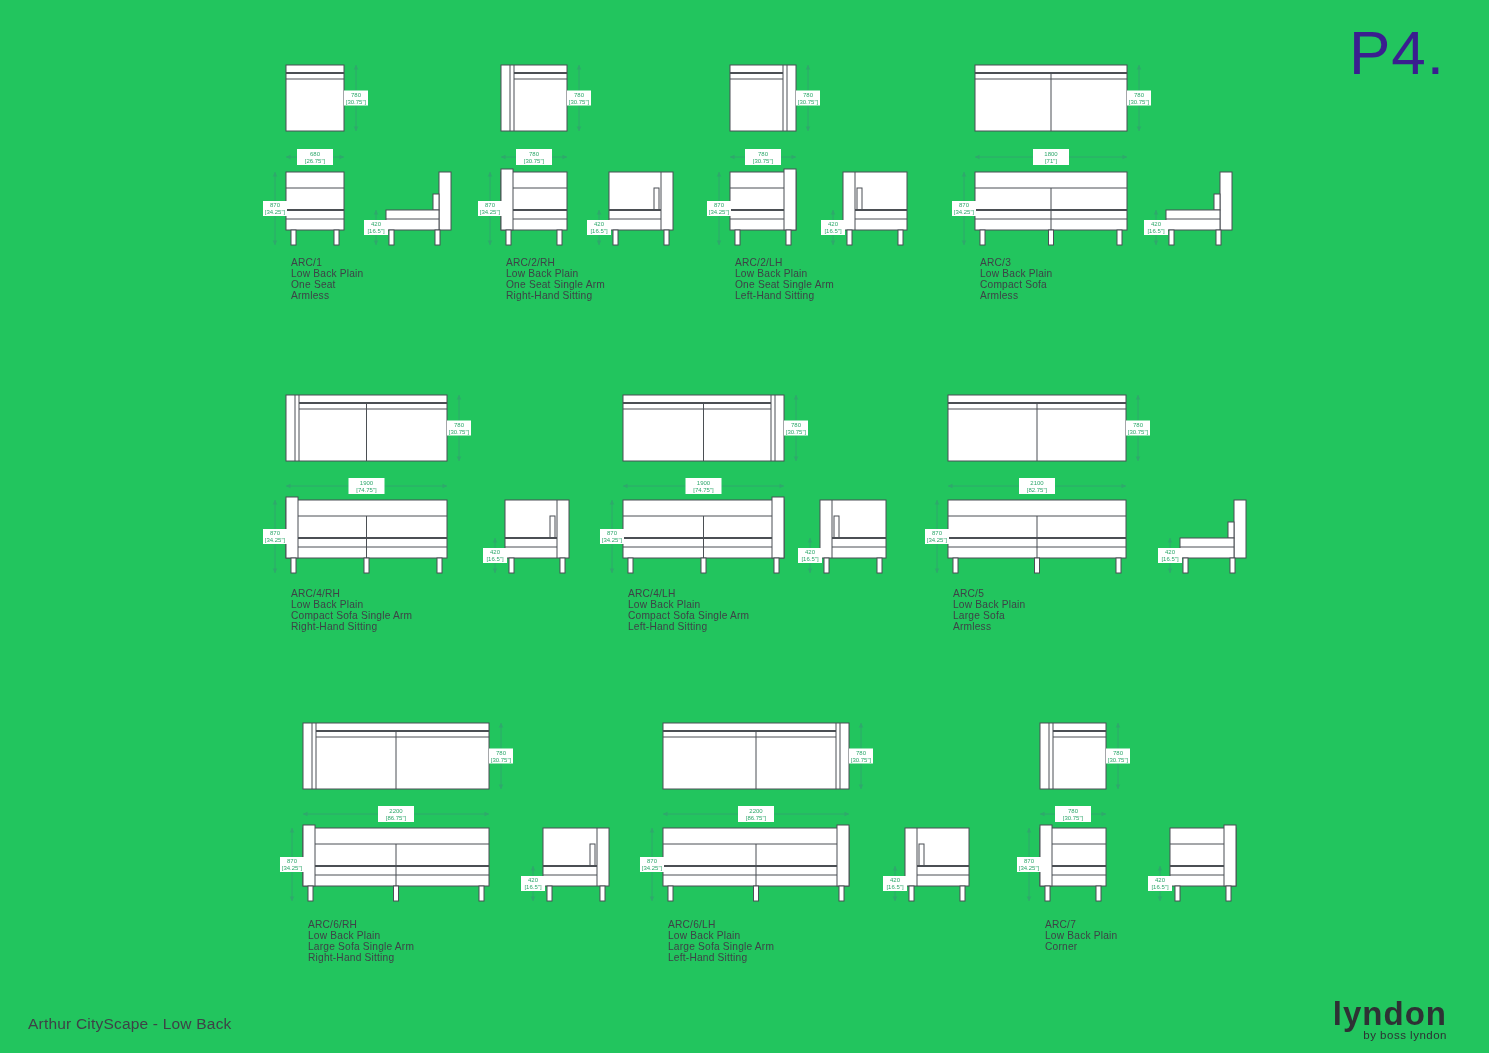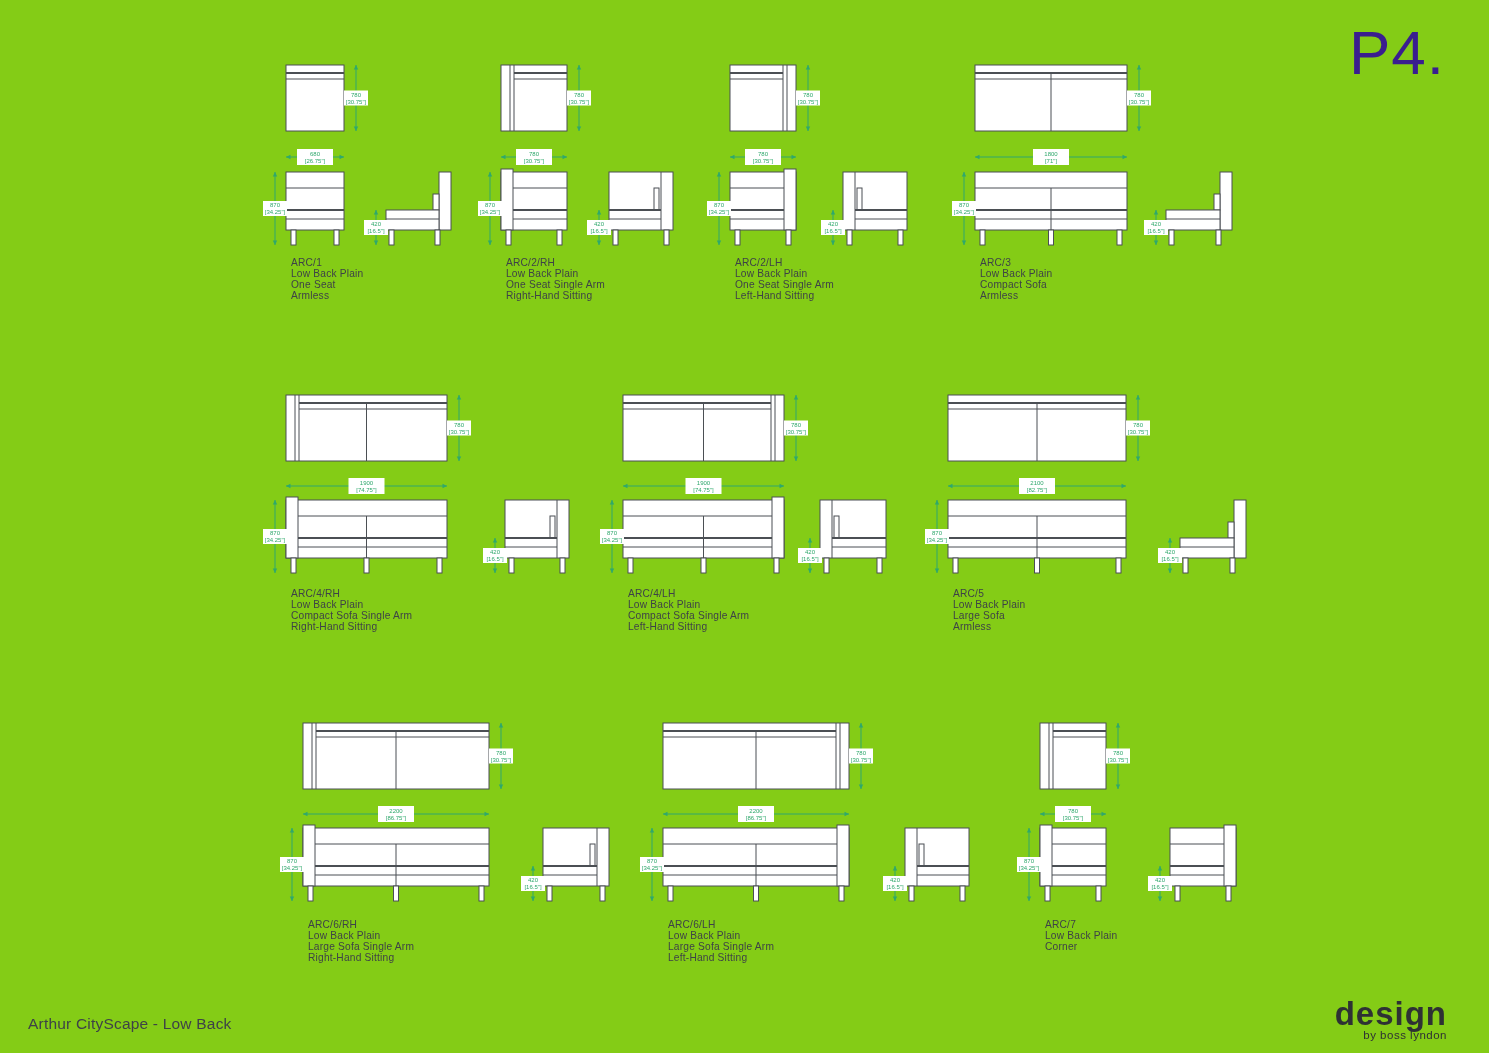--- a/index.html
+++ b/index.html
@@ -1,17 +1,17 @@
 <!DOCTYPE html>
 <html><head>
 <meta charset="utf-8">
 <style>
   html,body{margin:0;padding:0;background:#e8e8e8;}
   .page{
-    position:relative;width:1489px;height:1053px;background:#84cc16;
+    position:relative;width:1489px;height:1053px;background:#22c55e;
     overflow:hidden;font-family:"Liberation Sans",sans-serif;margin:0 auto;
   }
   #canvas{position:absolute;left:8px;top:0;width:100%;height:100%;}
   #canvas svg{position:absolute;left:0;top:0;}
   .page-num{
     position:absolute;top:22px;right:44px;font-size:62px;line-height:1;
     font-weight:500;letter-spacing:1px;
   }
   .title{
     position:absolute;left:28px;bottom:20px;font-size:15.5px;font-weight:500;
@@ -680,16 +680,16 @@
           <g>
             <text x="1037" y="928" font-size="10.2" fill="#3E4247" text-anchor="start" font-family="Liberation Sans, sans-serif" font-weight="500" letter-spacing="0.2">ARC/7</text>
             <text x="1037" y="939" font-size="10.2" fill="#3E4247" text-anchor="start" font-family="Liberation Sans, sans-serif" font-weight="500" letter-spacing="0.2">Low Back Plain</text>
             <text x="1037" y="950" font-size="10.2" fill="#3E4247" text-anchor="start" font-family="Liberation Sans, sans-serif" font-weight="500" letter-spacing="0.2">Corner</text>
           </g>
         </g>
       </svg>
     </div>
   <div class="title" id="pagetitle" style="color: rgb(62, 66, 71);">Arthur CityScape - Low Back</div>
   <div class="brand">
-    <div class="brand-name" id="brandname" style="color: rgb(46, 49, 52);">design</div>
+    <div class="brand-name" id="brandname" style="color: rgb(46, 49, 52);">lyndon</div>
     <div class="brand-byline" id="brandby" style="color: rgb(46, 49, 52);">by boss lyndon</div>
   </div>
 </div>
 
 </body></html>

